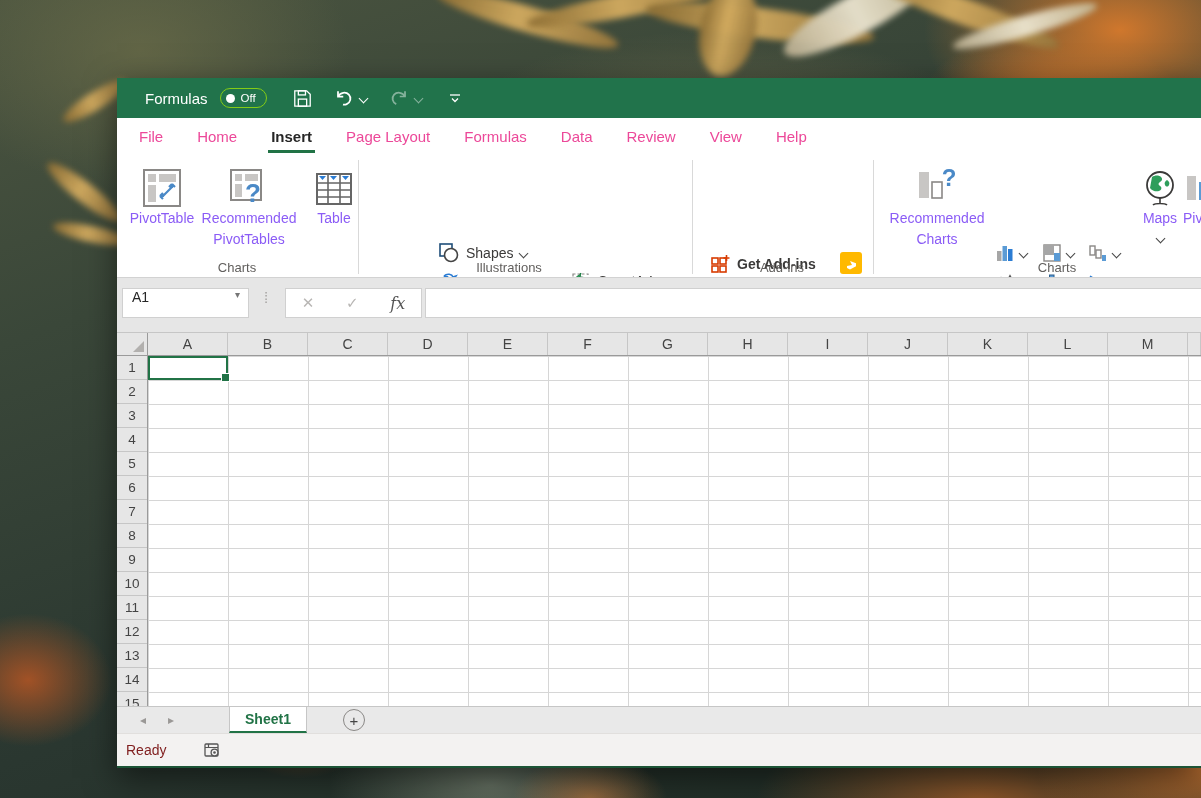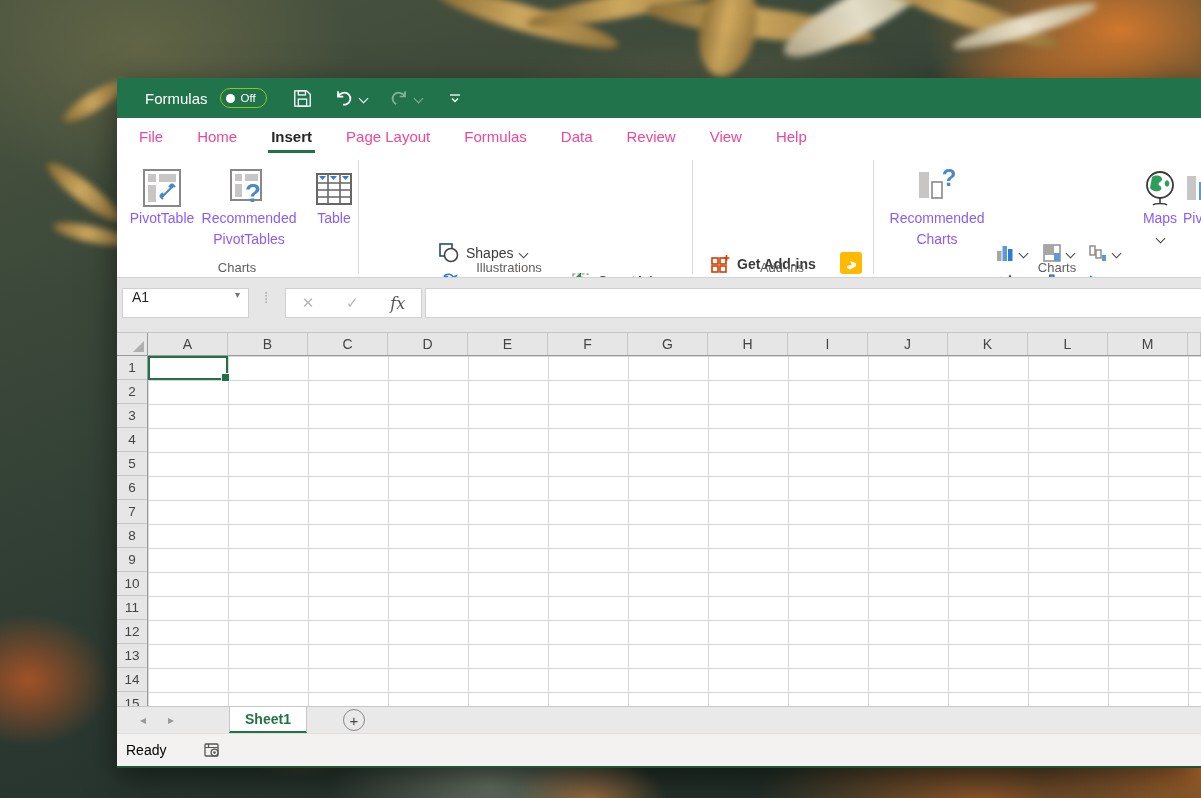--- a/index.html
+++ b/index.html
@@ -102,21 +102,21 @@
     border-top:1px solid #c6c6c6;box-sizing:border-box;display:flex;align-items:center;}
   .navarr{color:#9a9896;font-size:12px;width:28px;text-align:center;}
   .sheettab{margin-left:44px;width:78px;height:100%;background:#fff;border-left:1px solid #c6c6c6;
     border-right:1px solid #c6c6c6;border-bottom:2.5px solid #217346;box-sizing:border-box;
     display:flex;align-items:center;justify-content:center;color:#217346;font-weight:700;font-size:14px;}
   .addsheet{margin-left:36px;width:20px;height:20px;border:1px solid #8a8886;border-radius:50%;
     display:flex;align-items:center;justify-content:center;color:#444;font-size:15px;line-height:1;}
   
   .statusbar{position:absolute;left:0;top:655px;width:100%;height:33px;background:#f3f2f1;
     border-top:1px solid #e1dfdd;box-sizing:border-box;display:flex;align-items:center;}
-  .ready{margin-left:9px;font-size:14px;color:#000000;}
+  .ready{margin-left:9px;font-size:14px;color:#7f1d1d;}
   .macroico{margin-left:38px;display:flex;align-items:center;}
 </style>
 </head>
 <body>
 
 <div class="desktop">
   <div class="leaf" style="left:432px;top:6px;width:190px;height:26px;transform:rotate(16deg);"></div>
   <div class="leaf" style="left:525px;top:-8px;width:210px;height:24px;transform:rotate(-11deg);"></div>
   <div class="leaf" style="left:645px;top:8px;width:230px;height:30px;transform:rotate(7deg);"></div>
   <div class="leaf" style="left:700px;top:-18px;width:56px;height:95px;transform:rotate(12deg);"></div>

